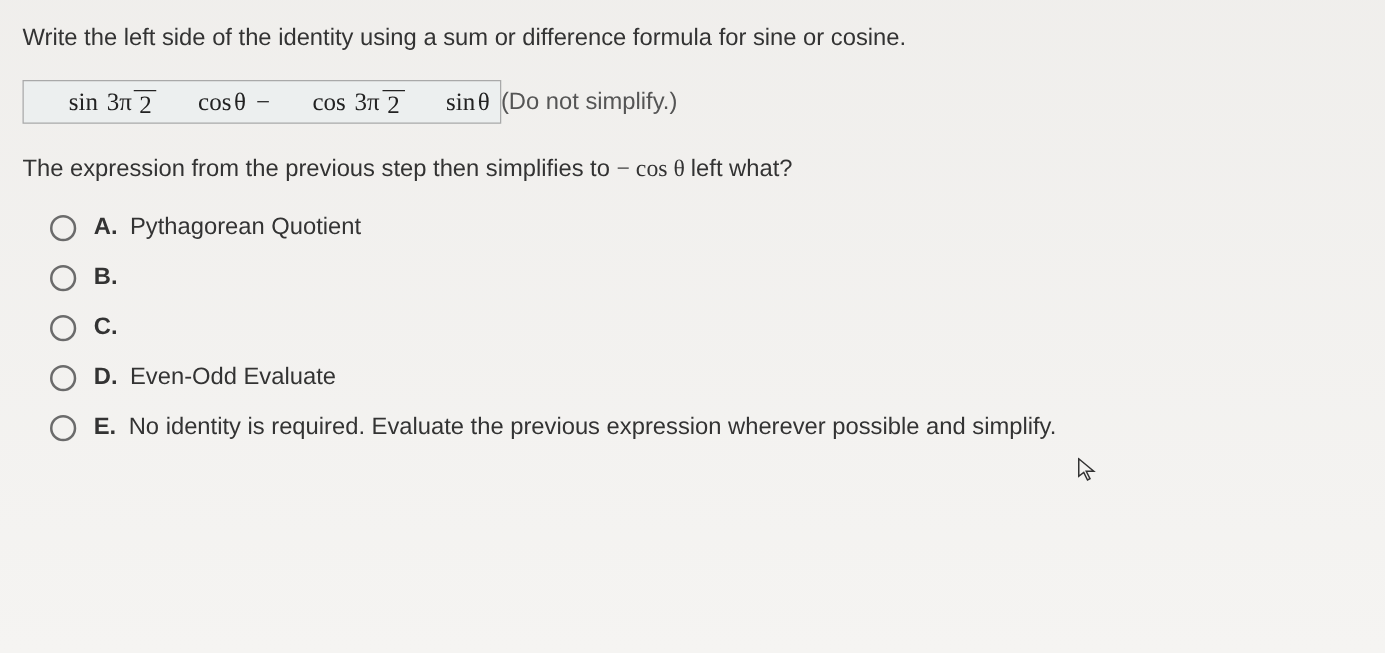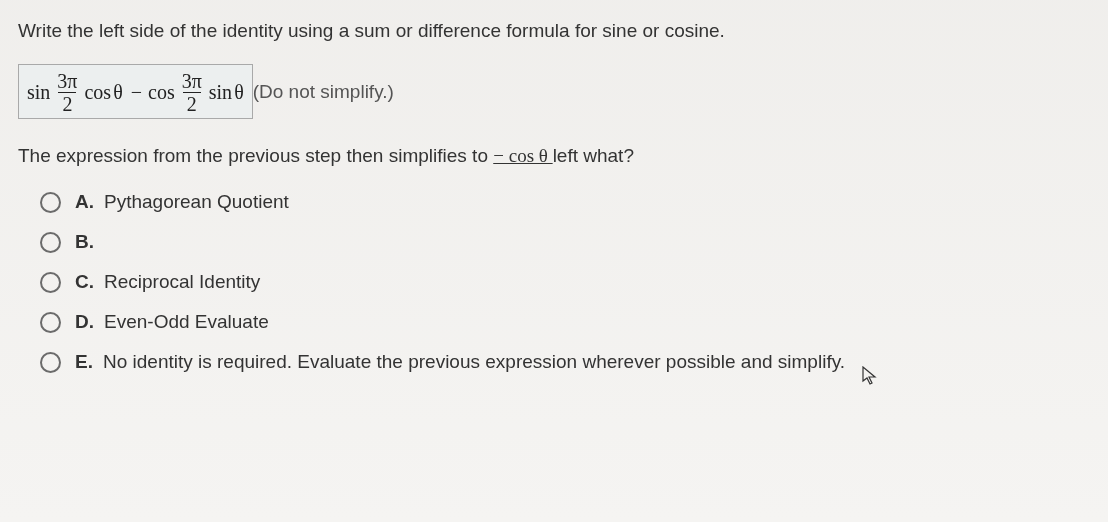--- a/index.html
+++ b/index.html
@@ -59,39 +59,39 @@
     margin-right: 14px;
     flex-shrink: 0;
     background: transparent;
   }
   .opt-letter {
     font-weight: bold;
     margin-right: 10px;
   }
   .frac {
     display: inline-flex;
-    flex-direction: column;
+    flex-direction: row;
     align-items: center;
     vertical-align: middle;
     margin: 0 3px;
     line-height: 1;
   }
   .frac .num {
     padding: 0 2px 1px 2px;
   }
   .frac .den {
     border-top: 1px solid #222;
     padding: 1px 4px 0 4px;
   }
   .mathfn {
     padding: 0 2px;
+    margin-left: 28px;
   }
   .serif {
     font-family: "Times New Roman", serif;
-    text-decoration: underline;
   }
   .cursor {
     position: absolute;
     width: 16px;
     height: 20px;
     pointer-events: none;
   }
 </style>
 </head>
 <body>
@@ -129,21 +129,20 @@
     <span class="opt-letter">A.</span>
     <span>Pythagorean Quotient</span>
   </li>
   <li class="option">
     <span class="radio"></span>
     <span class="opt-letter">B.</span>
   </li>
   <li class="option">
     <span class="radio"></span>
     <span class="opt-letter">C.</span>
-    <span>Reciprocal Identity</span>
   </li>
   <li class="option">
     <span class="radio"></span>
     <span class="opt-letter">D.</span>
     <span>Even-Odd Evaluate</span>
   </li>
   <li class="option">
     <span class="radio"></span>
     <span class="opt-letter">E.</span>
     <span>No identity is required. Evaluate the previous expression wherever possible and simplify.</span>

